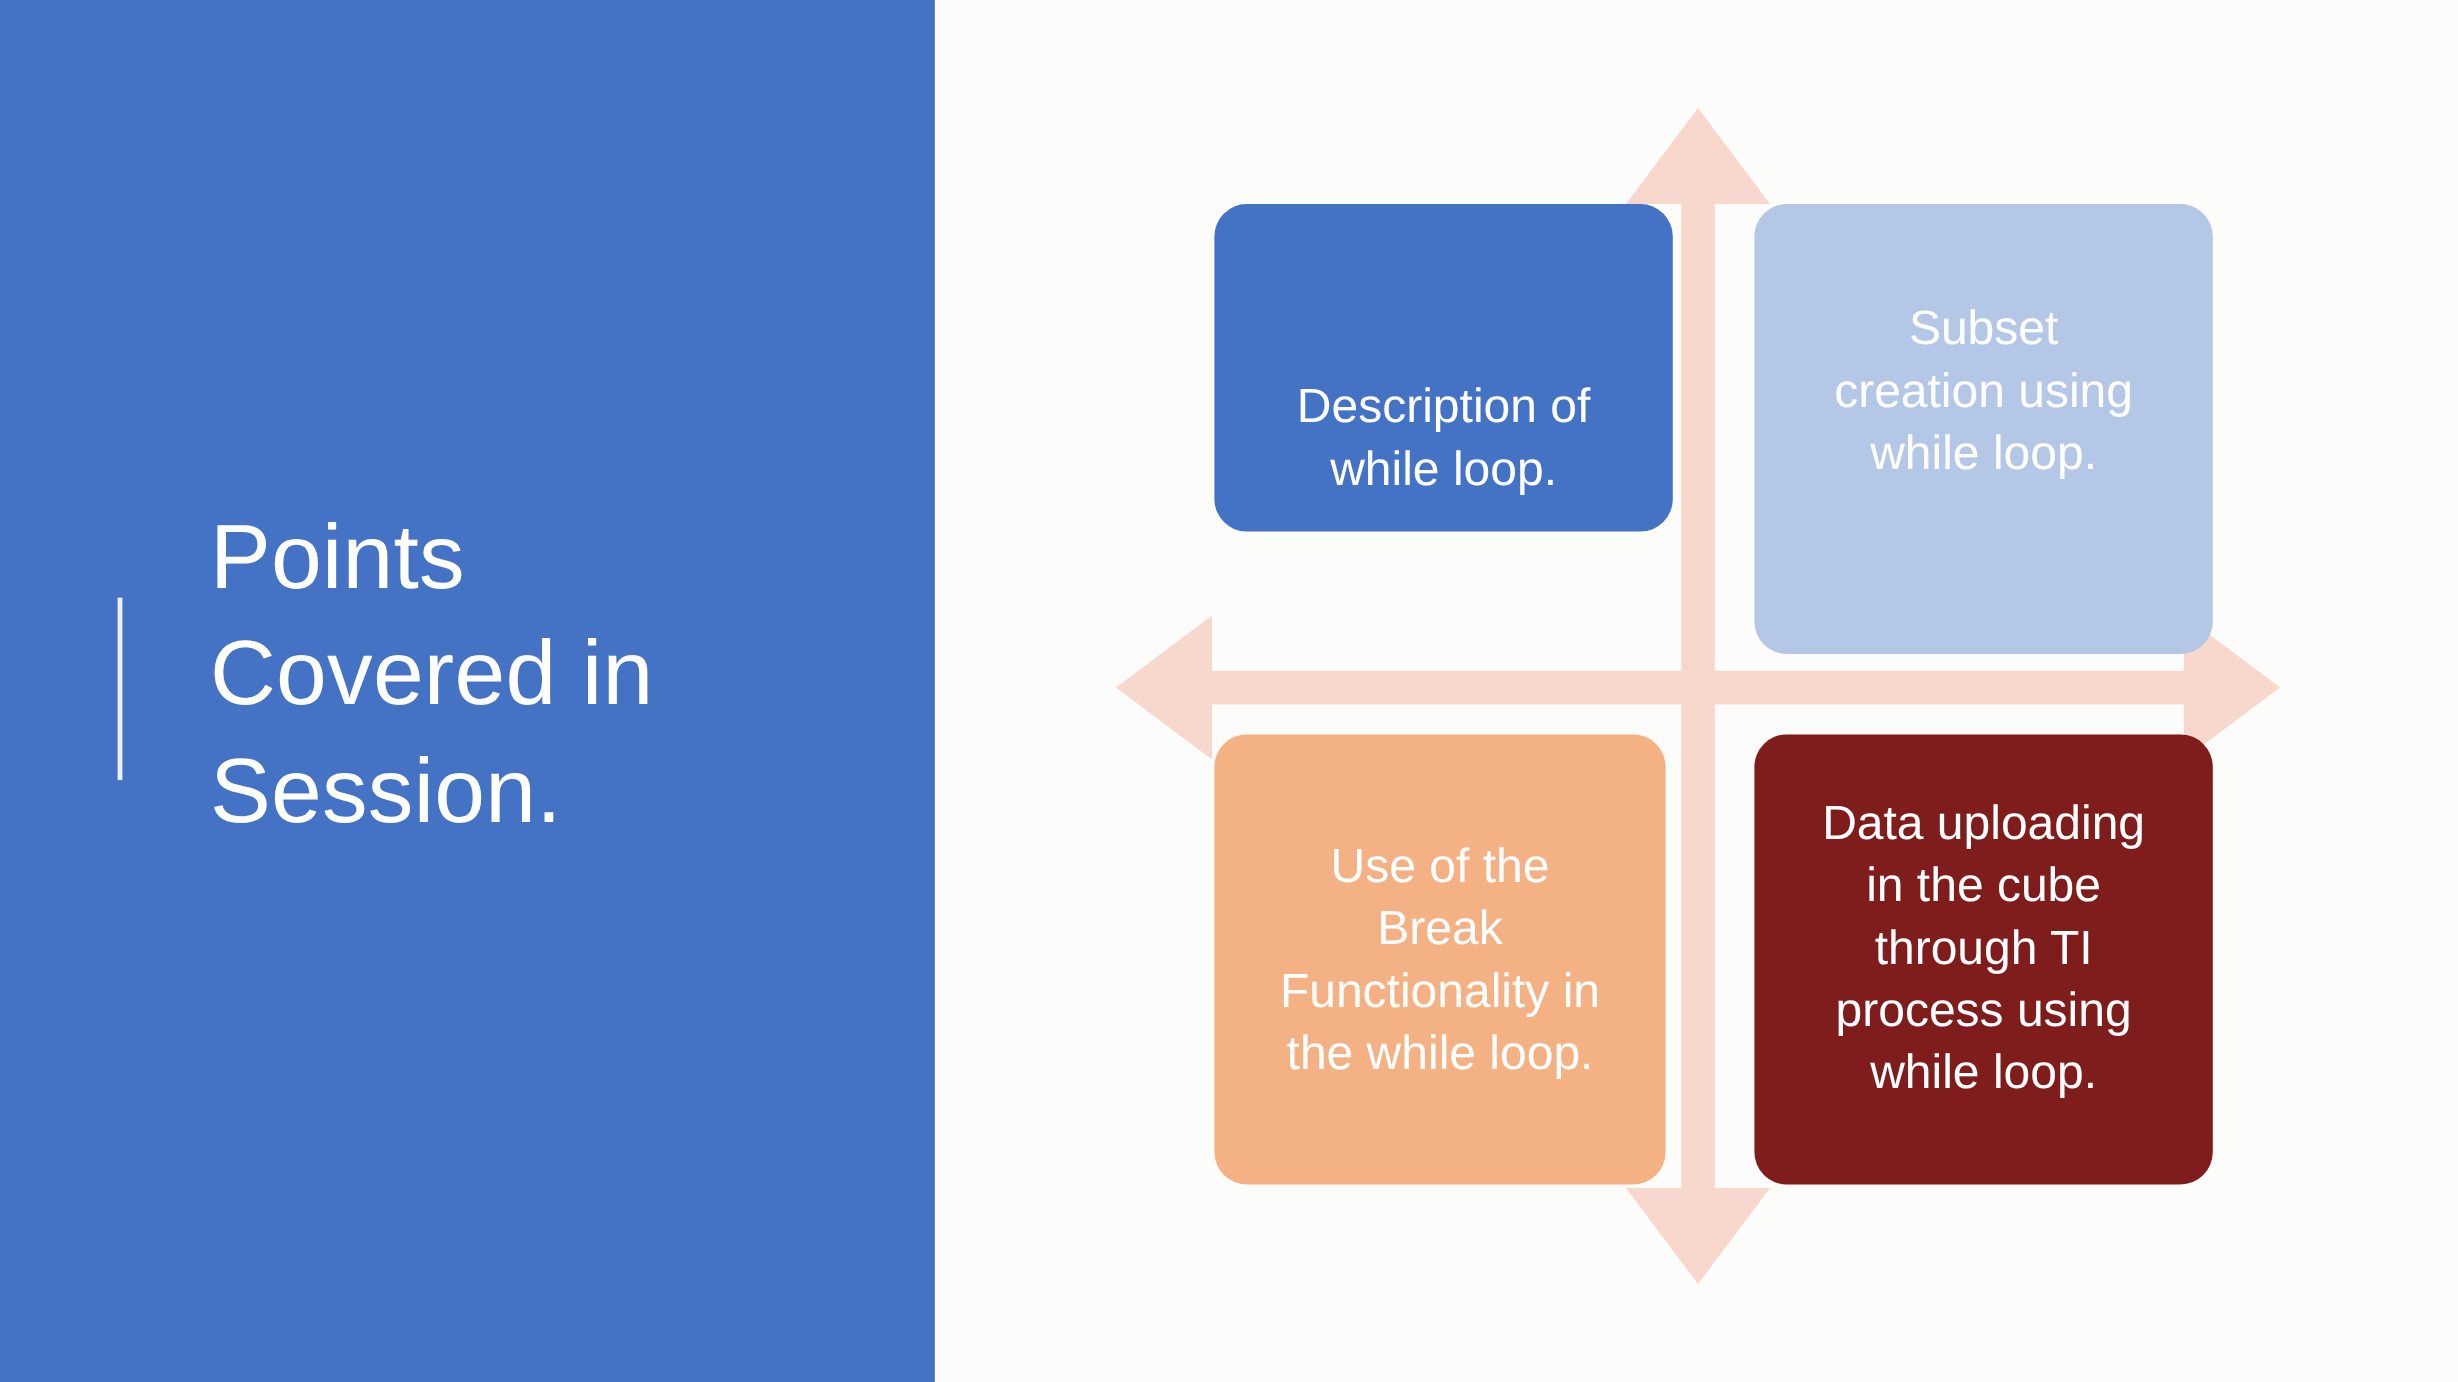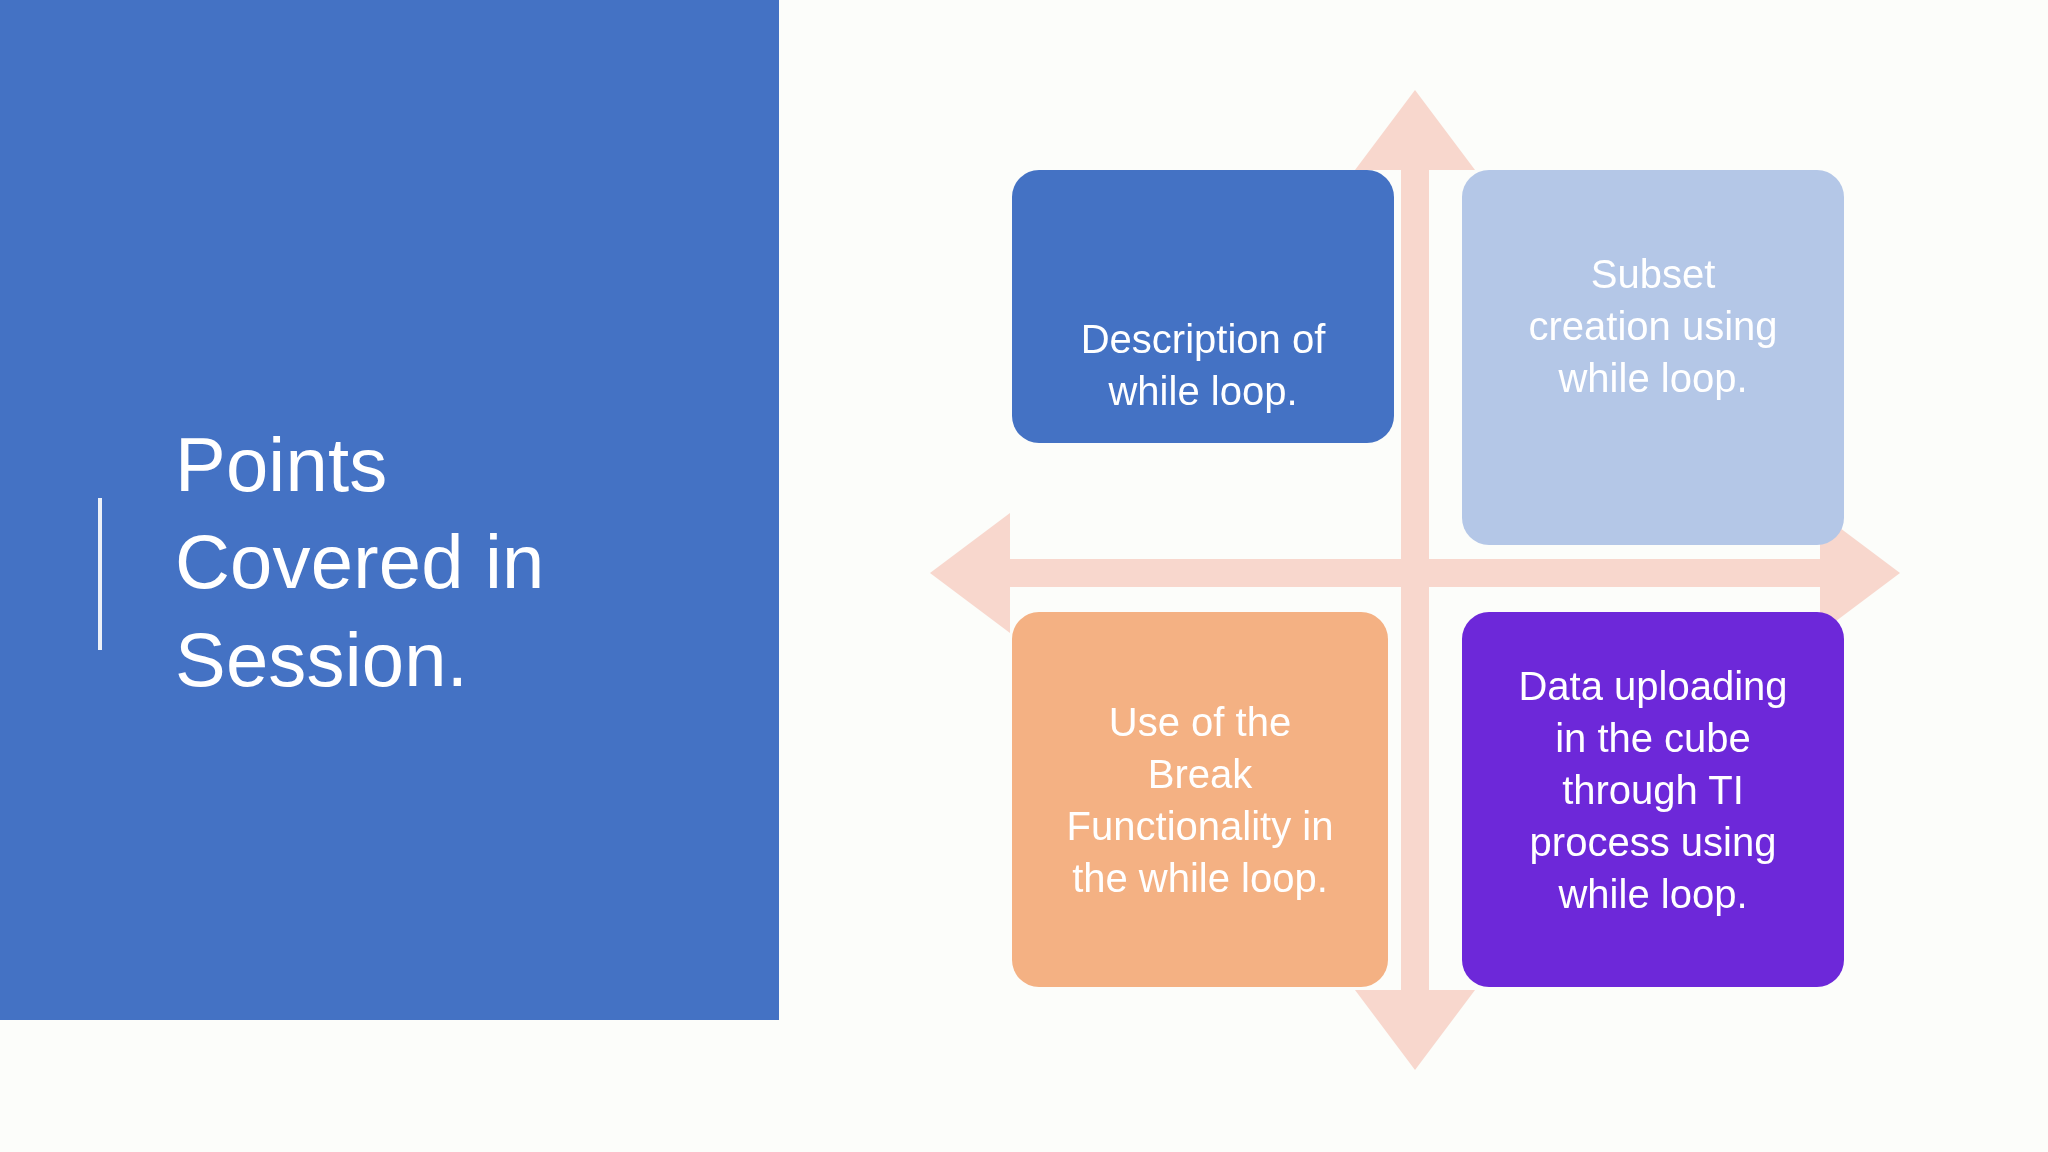--- a/index.html
+++ b/index.html
@@ -15,21 +15,21 @@
     background: #FCFDFA;
     font-family: "Liberation Sans", sans-serif;
   }
 
   
   #title-panel {
     position: absolute;
     left: 0;
     top: 0;
     width: 779px;
-    height: 1020px;
+    height: 1152px;
     background: #4472C4;
   }
   #title-accent-line {
     position: absolute;
     left: 98px;
     top: 498px;
     width: 4px;
     height: 152px;
     background: #EDF1F8;
   }
@@ -98,21 +98,21 @@
     width: 376px;
     height: 375px;
     background: #F4B183;
     align-items: center;
   }
   #box-bottom-right {
     left: 1462px;
     top: 612px;
     width: 382px;
     height: 375px;
-    background: #6d28d9;
+    background: #7f1d1d;
     align-items: flex-start;
     padding-top: 48px;
   }
 </style>
 </head>
 <body>
 
 <div id="slide">
 
   <div id="title-panel">

